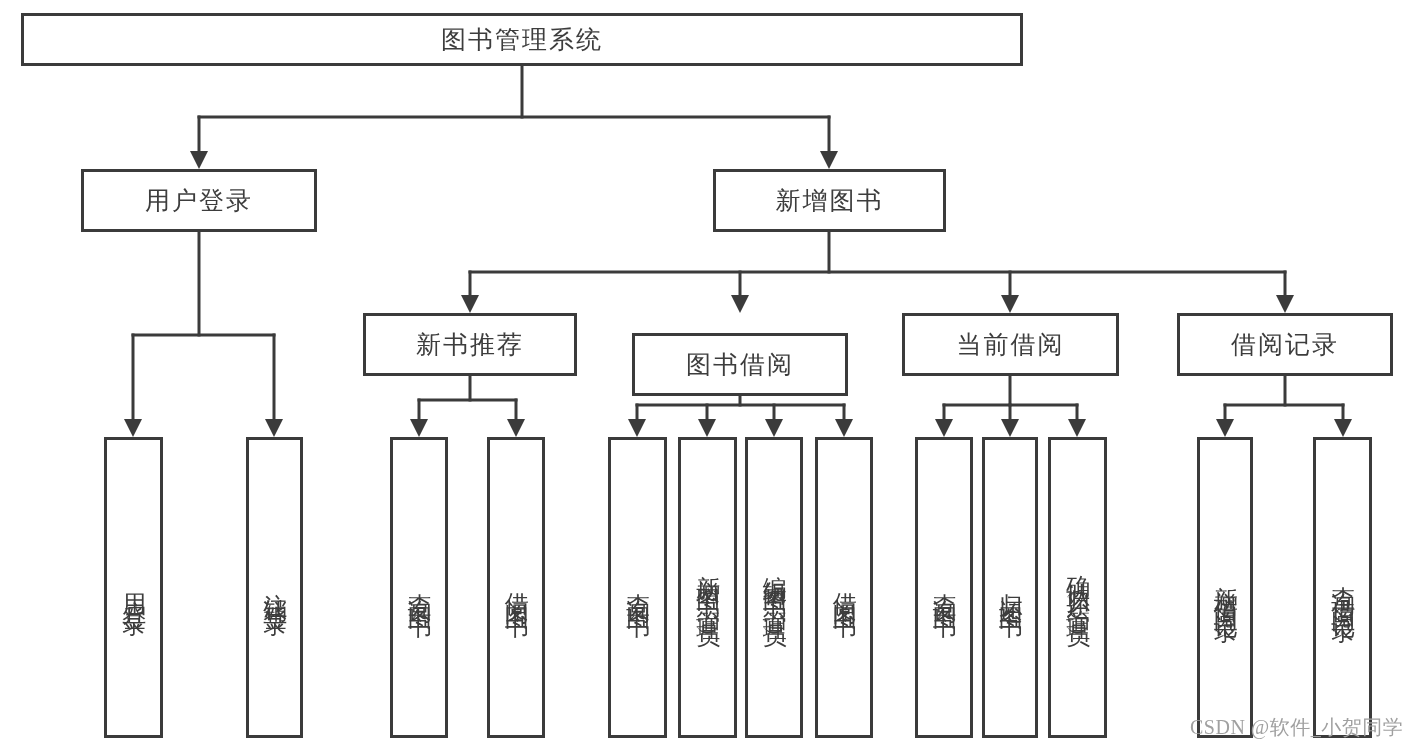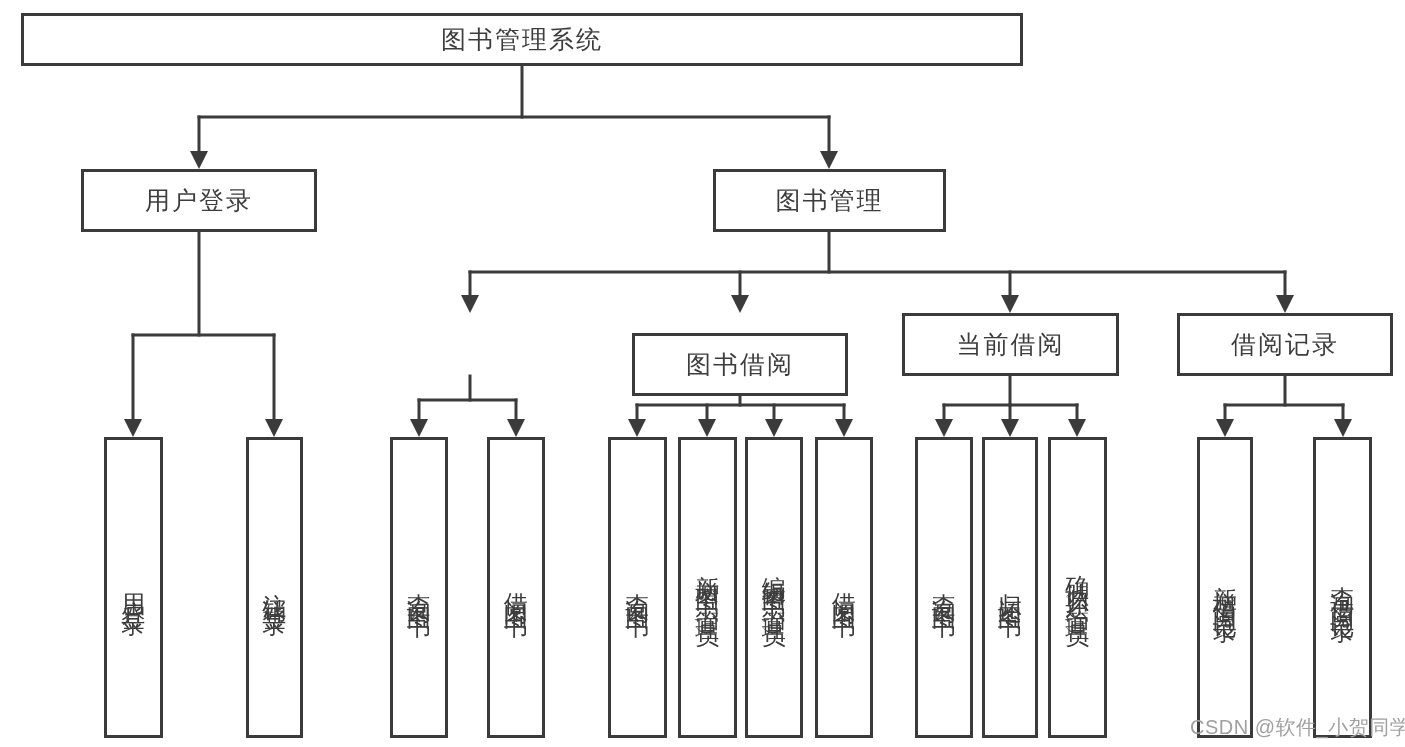--- a/index.html
+++ b/index.html
@@ -5,20 +5,21 @@
   * { margin: 0; padding: 0; box-sizing: border-box; }
   html, body { background: #ffffff; }
   body { font-family: "Liberation Sans", sans-serif; }
 
   .canvas {
     position: relative;
     width: 1405px;
     height: 747px;
     background: var(--background, #ffffff);
     overflow: hidden;
+    font-family: Liberation Serif, serif;
   }
 
   .connector-layer { position: absolute; left: 0; top: 0; width: 1405px; height: 747px; pointer-events: none; }
   .connector-layer line { stroke: var(--line, #3b3b3b); stroke-width: 3; stroke-linecap: square; }
   .connector-layer polygon { fill: var(--line, #3b3b3b); }
 
   .node {
     position: absolute;
     background: #ffffff;
     border: 3px solid var(--line, #3b3b3b);
@@ -134,23 +135,26 @@
   </svg>
 
   <div class="node box-h" style="left:21px; top:13px; width:1002px; height:53px;">
     <span class="label">图书管理系统</span>
   </div>
 
   <div class="node box-h" style="left:81px; top:169px; width:236px; height:63px;">
     <span class="label">用户登录</span>
   </div>
   <div class="node box-h" style="left:713px; top:169px; width:233px; height:63px;">
-    <span class="label">图书管理</span>
-  </div>
-
+    <span class="label">新增图书</span>
+  </div>
+
+  <div class="node box-h" style="left:363px; top:313px; width:214px; height:63px;">
+    <span class="label">新书推荐</span>
+  </div>
   <div class="node box-h" style="left:632px; top:313px; width:216px; height:63px;margin-top:20px;">
     <span class="label">图书借阅</span>
   </div>
   <div class="node box-h" style="left:902px; top:313px; width:217px; height:63px;text-align:center;">
     <span class="label">当前借阅</span>
   </div>
   <div class="node box-h" style="left:1177px; top:313px; width:216px; height:63px;">
     <span class="label">借阅记录</span>
   </div>
 

